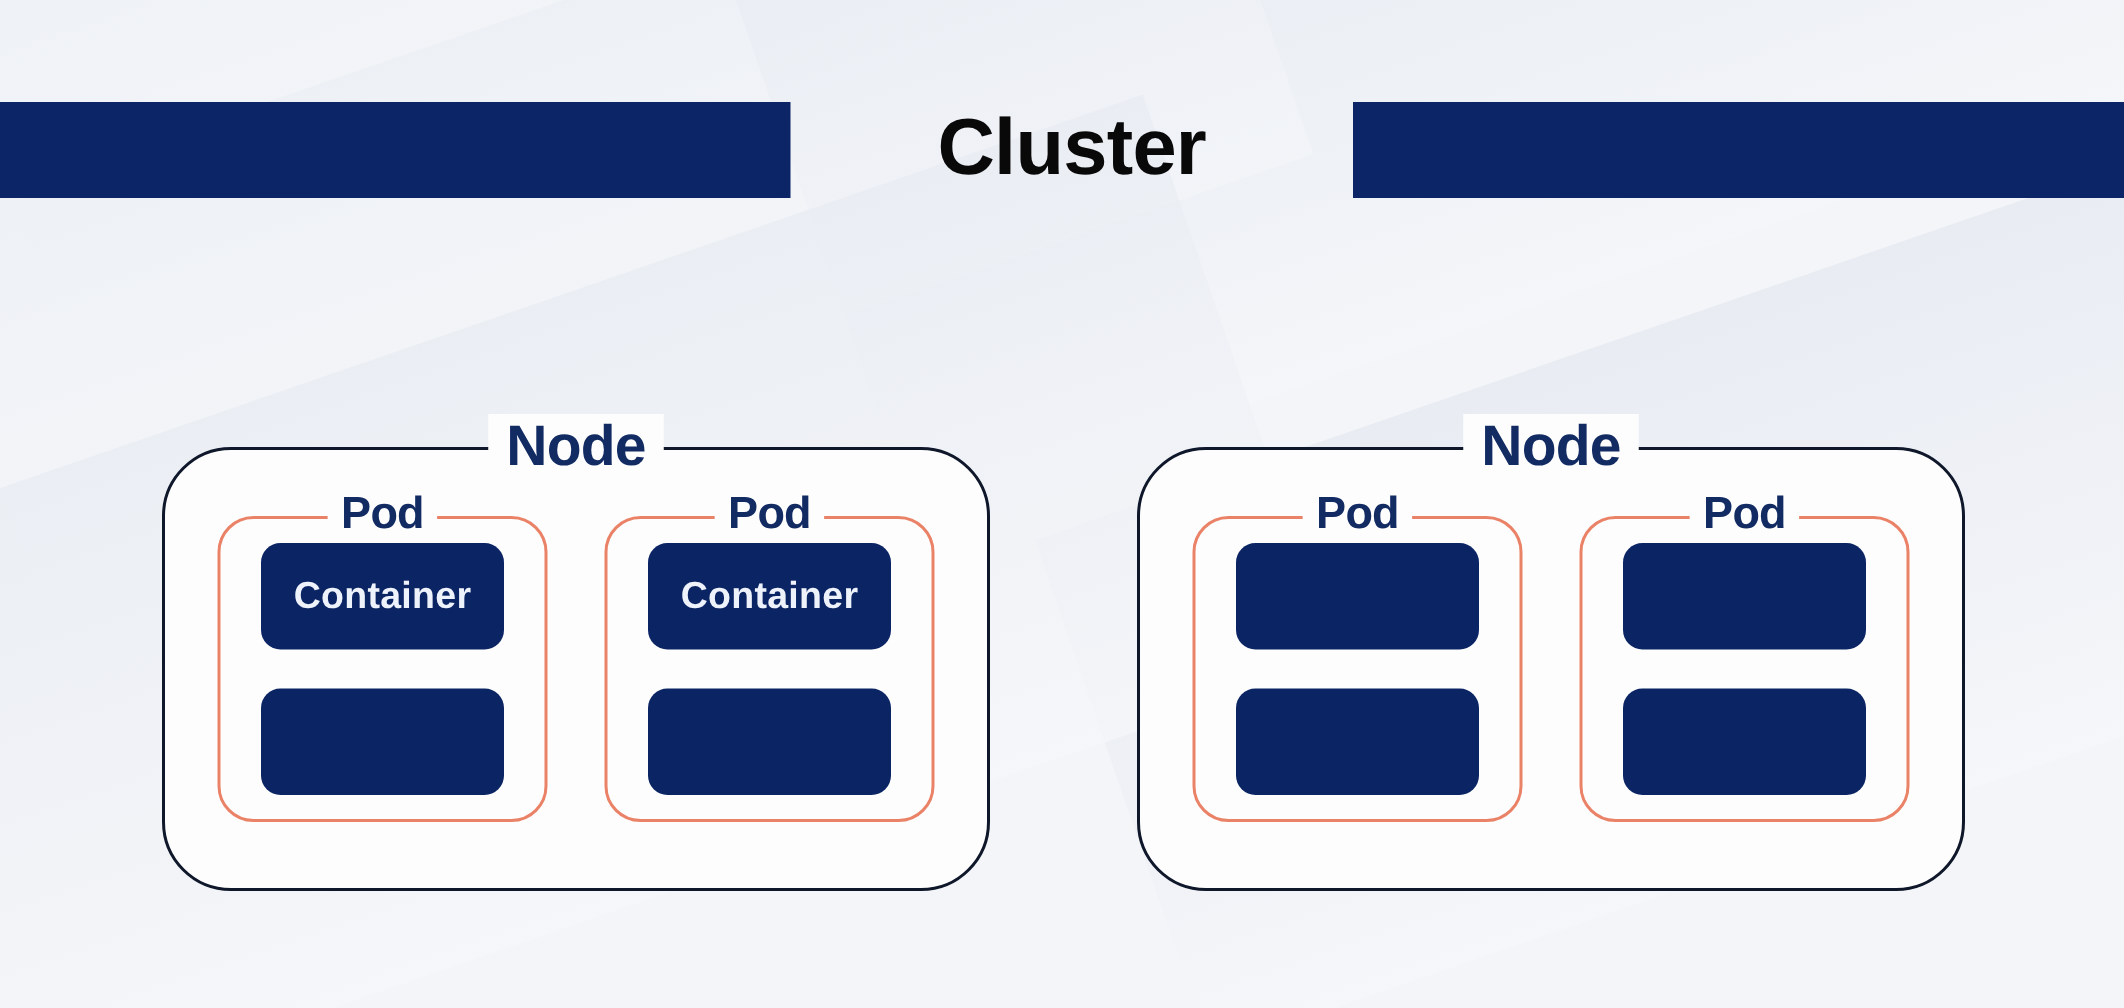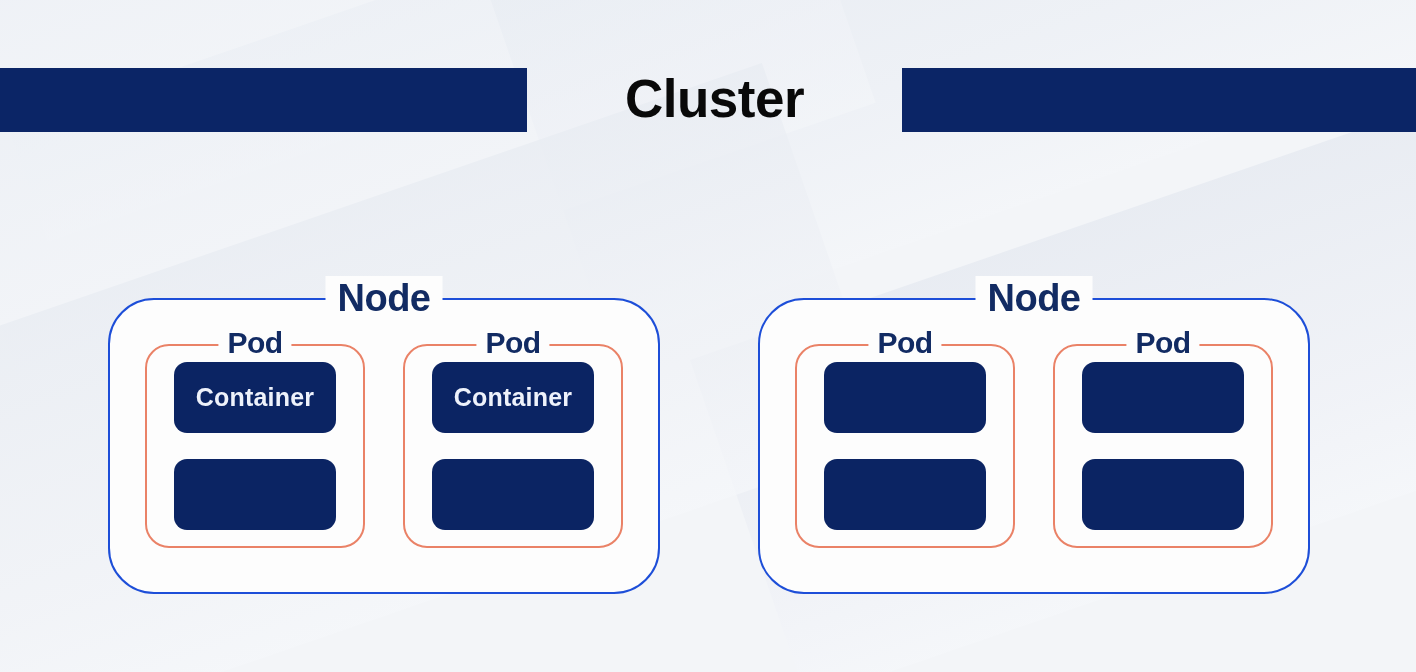--- a/index.html
+++ b/index.html
@@ -109,21 +109,21 @@
     color: #090909;
     letter-spacing: -0.5px;
     white-space: nowrap;
   }
 
   
   .node {
     position: absolute;
     top: 298px;
     height: 296px;
-    border: 2px solid #1d4ed8;
+    border: 2px solid #0f172a;
     border-radius: 46px;
     background: #fdfdfd;
     box-sizing: border-box;
   }
   #node-0 { left: 108px; width: 552px; }
   #node-1 { left: 758px; width: 552px; }
 
   
   .node-label {
     position: absolute;

